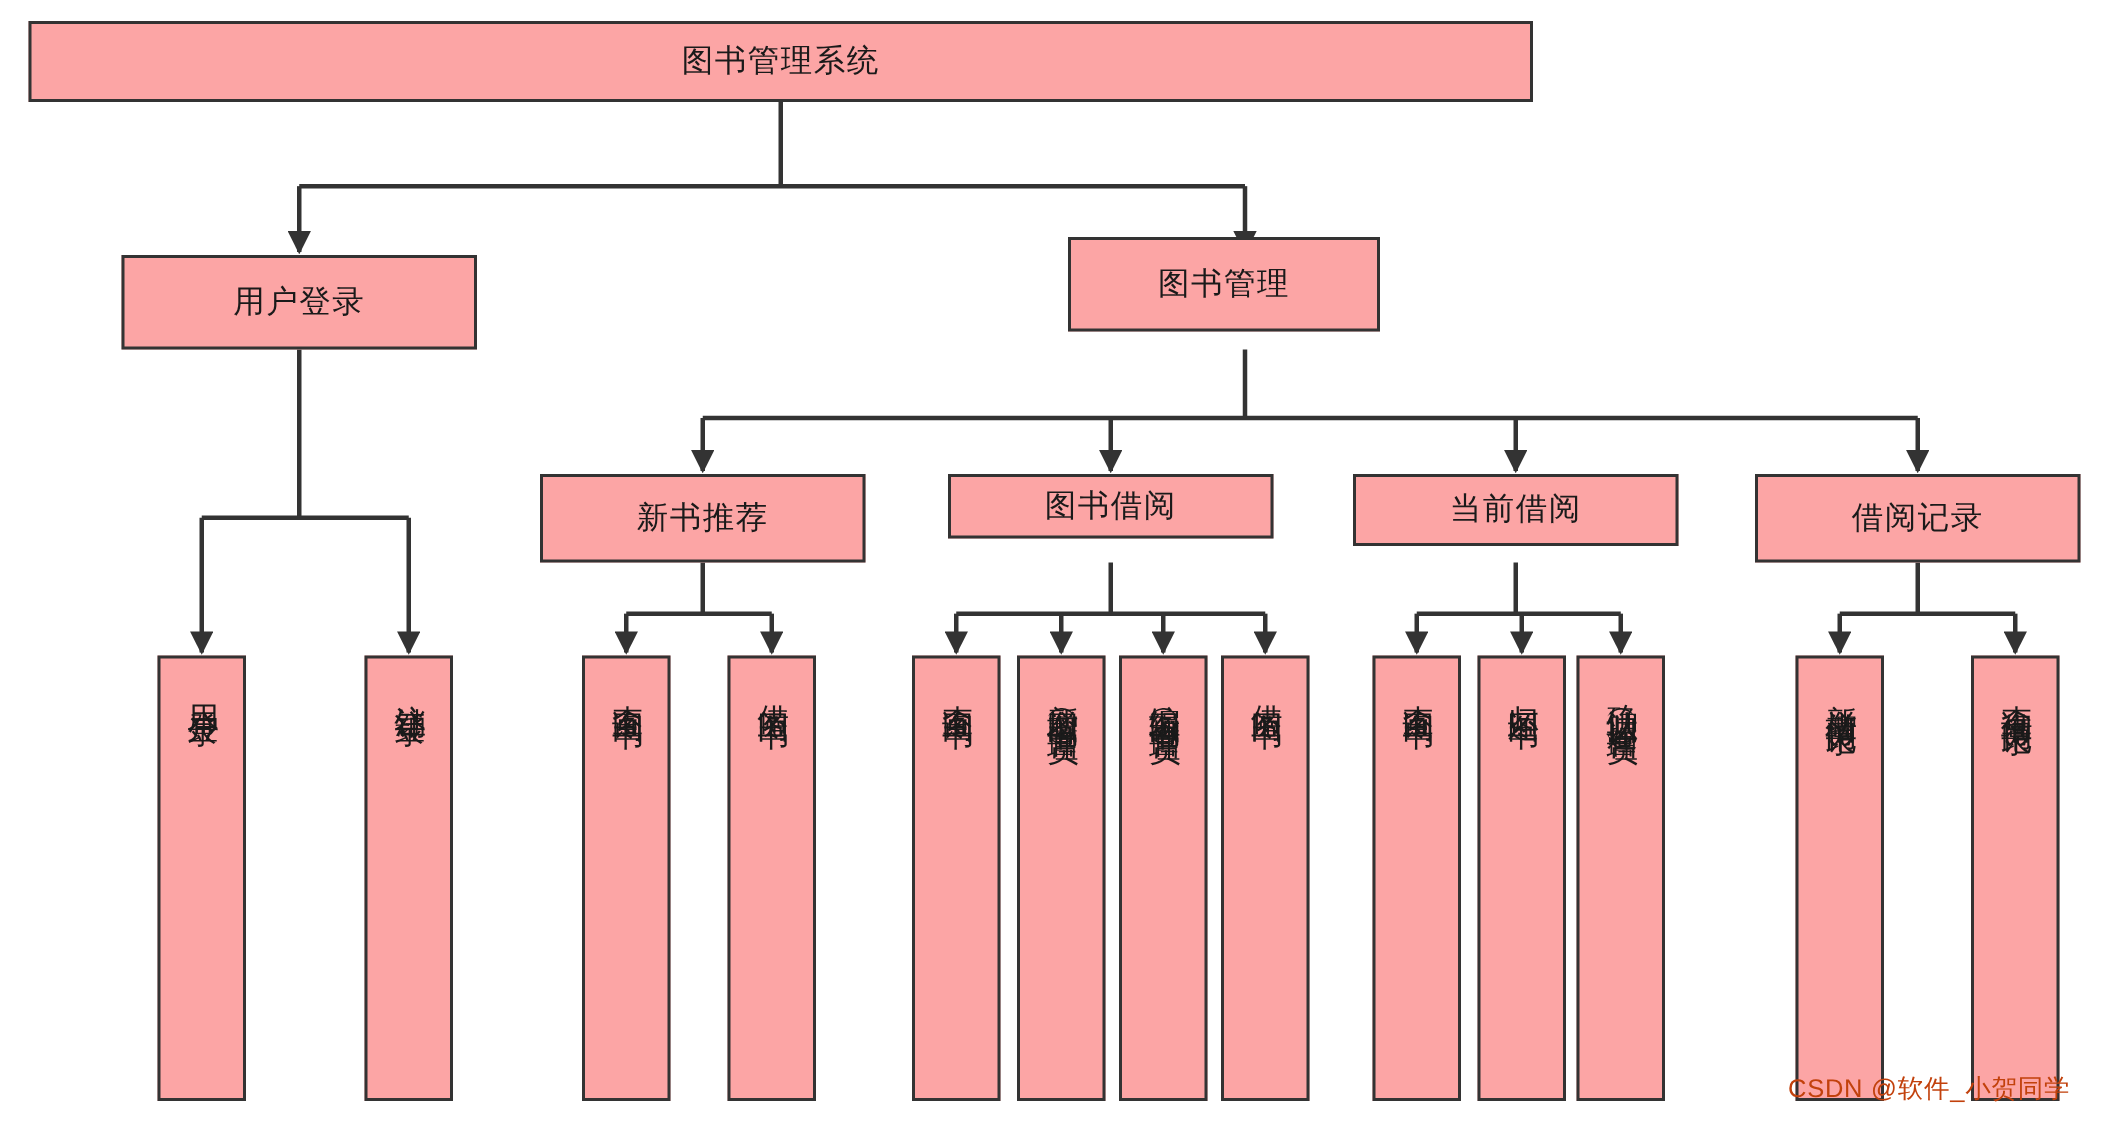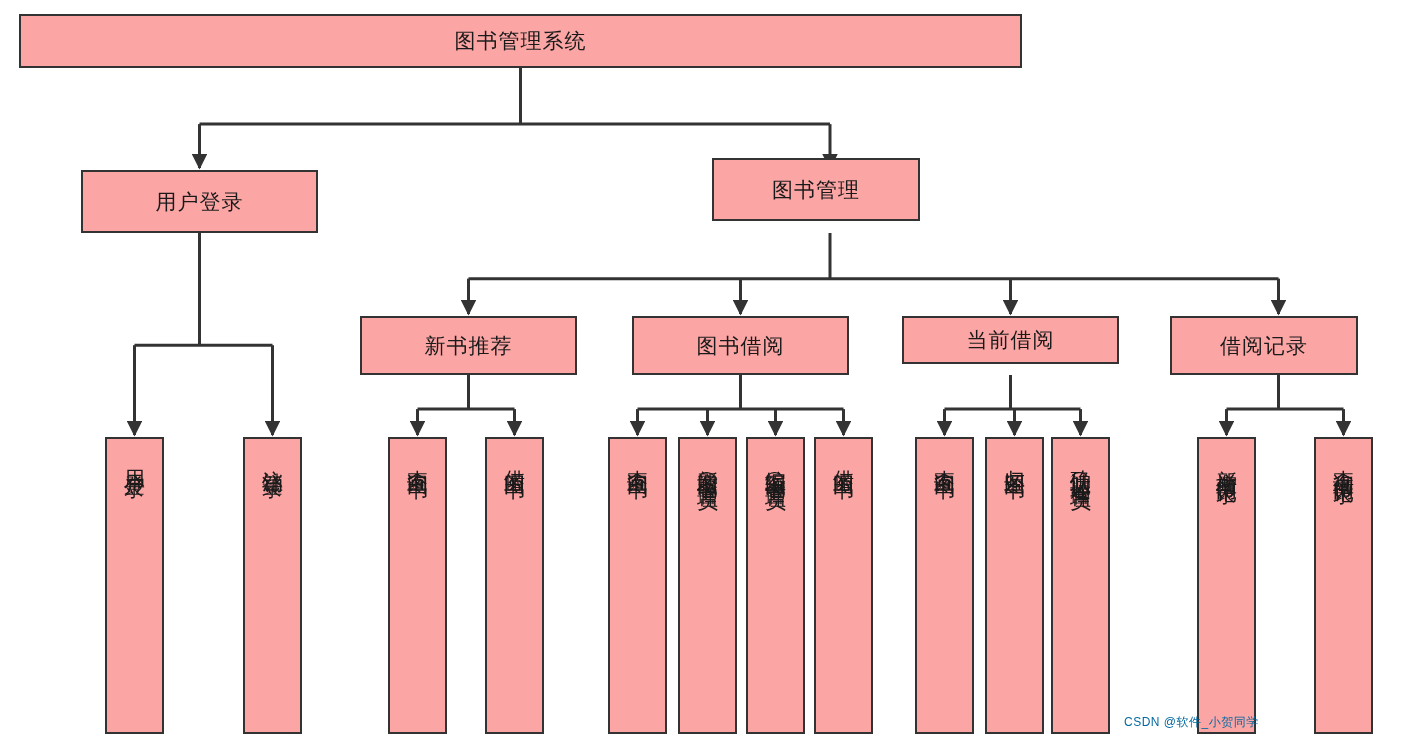--- a/index.html
+++ b/index.html
@@ -49,24 +49,24 @@
     text-orientation: upright;
     line-height: 1.05;
     letter-spacing: 3px;
     white-space: nowrap;
   }
   .node .hlabel {
     white-space: nowrap;
   }
   #watermark {
     position: absolute;
-    left: 1124px;
+    left: 1192px;
     top: 714px;
-    font-size: 12px;
-    color: #0369a1;
+    font-size: 17px;
+    color: #c2410c;
     white-space: nowrap;
     letter-spacing: 0.5px;
   }
 </style>
 </head>
 <body>
 
 <div id="canvas">
 
   <svg id="edges" viewBox="0 0 1405 747" xmlns="http://www.w3.org/2000/svg">
@@ -118,27 +118,27 @@
       </div>
       <div class="node horiz" style="left: 81px; top: 170px; width: 237px; height: 63px;">
         <span class="hlabel">用户登录</span>
       </div>
       <div class="node horiz" style="left: 712px; top: 158px; width: 208px; height: 63px; text-align: center;">
         <span class="hlabel">图书管理</span>
       </div>
       <div class="node horiz" style="left: 360px; top: 316px; width: 217px; height: 59px;">
         <span class="hlabel">新书推荐</span>
       </div>
-      <div class="node horiz" style="left: 632px; top: 316px; width: 217px; height: 59px;">
+      <div class="node horiz" style="left: 632px; top: 316px; width: 217px; height: 43px;">
         <span class="hlabel">图书借阅</span>
       </div>
       <div class="node horiz" style="left: 902px; top: 316px; width: 217px; height: 48px;">
         <span class="hlabel">当前借阅</span>
       </div>
-      <div class="node horiz" style="left: 1170px; top: 316px; width: 188px; height: 59px;">
+      <div class="node horiz" style="left: 1170px; top: 316px; width: 217px; height: 59px;">
         <span class="hlabel">借阅记录</span>
       </div>
       <div class="node vert" style="left: 105px; top: 437px; width: 59px; height: 297px;">
         <span class="vlabel">用户登录</span>
       </div>
       <div class="node vert" style="left: 243px; top: 437px; width: 59px; height: 297px;">
         <span class="vlabel">注销登录</span>
       </div>
       <div class="node vert" style="left: 388px; top: 437px; width: 59px; height: 297px;">
         <span class="vlabel">查询图书</span>

